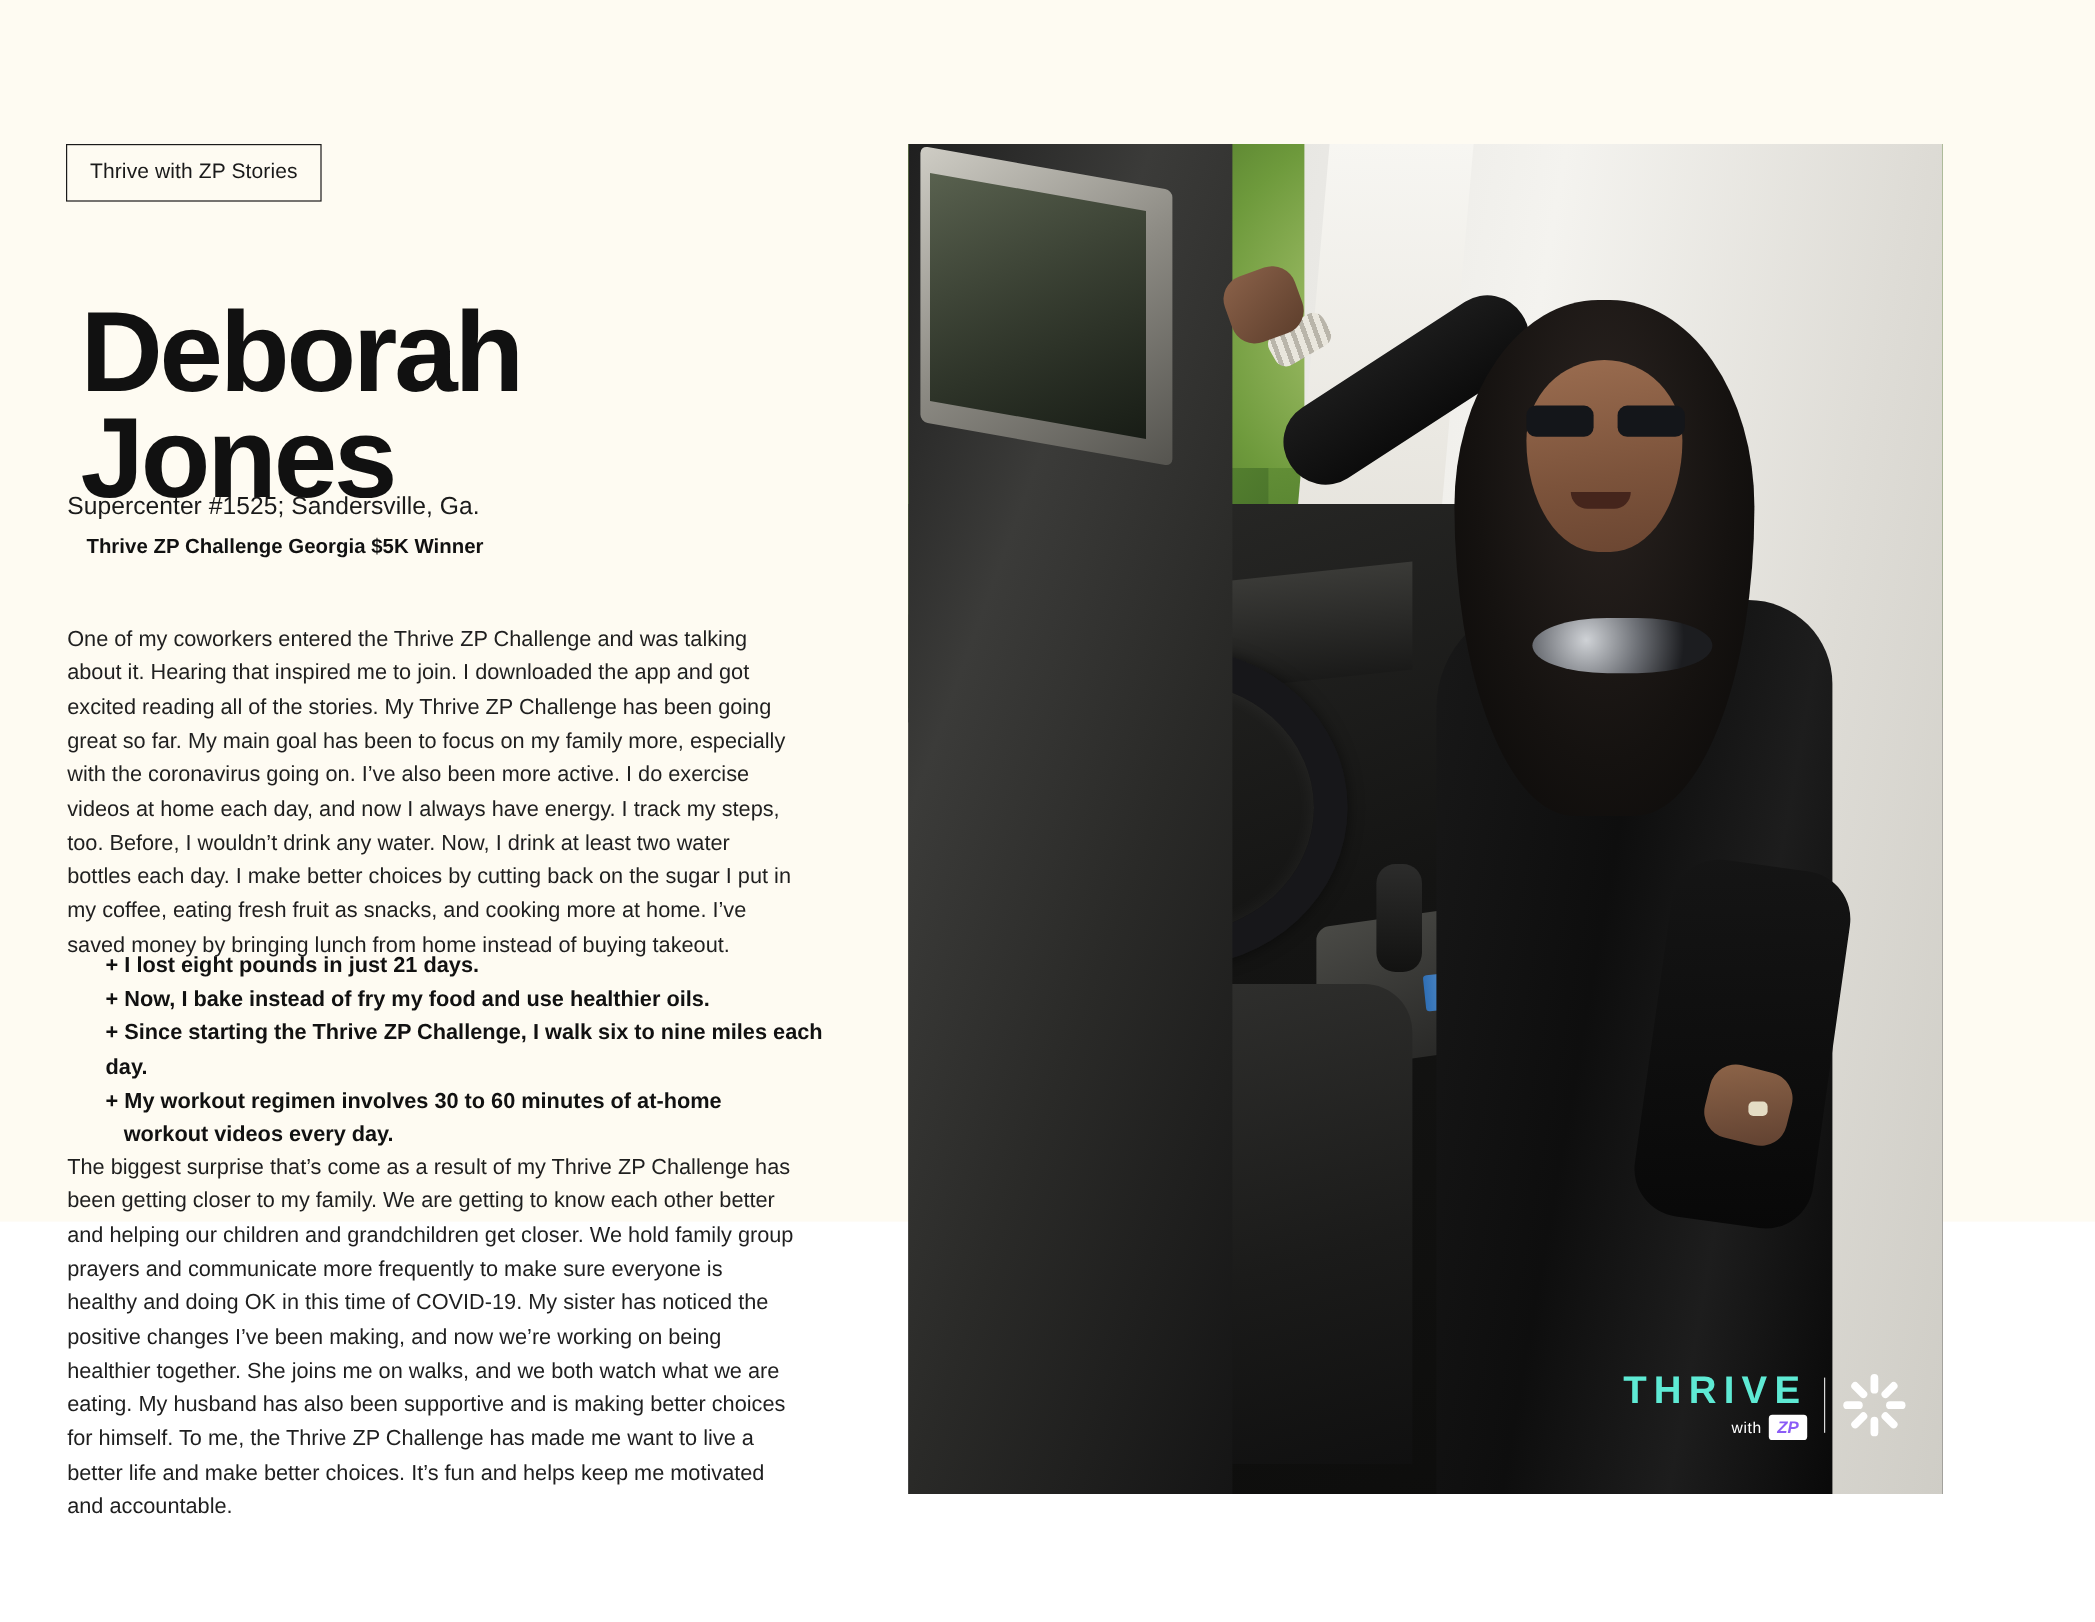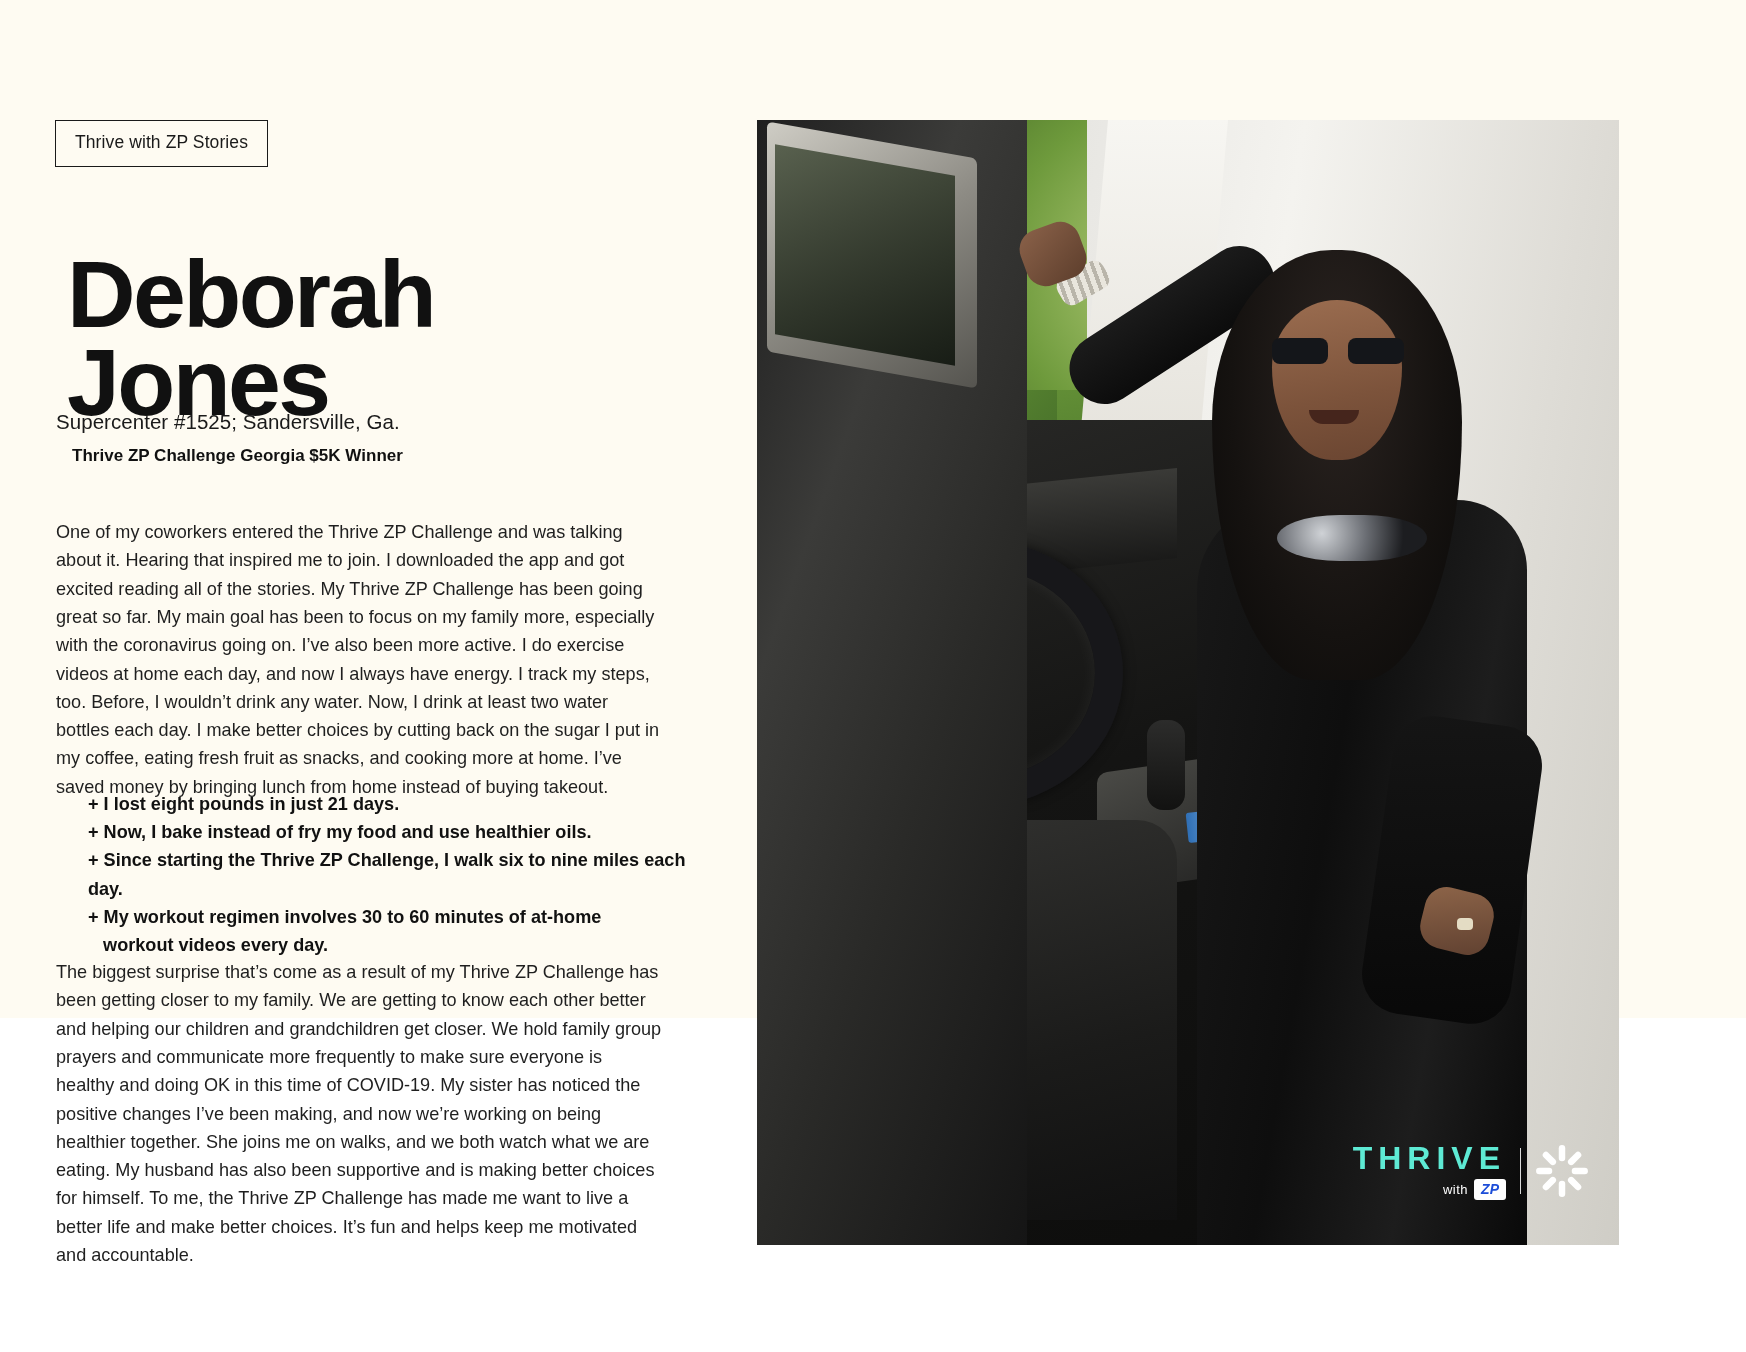--- a/index.html
+++ b/index.html
@@ -300,21 +300,21 @@
   .ph-logo .thrive-word {
     font-size: 32px; letter-spacing: 6px; font-weight: 700; line-height: 1;
     color: #5eead4;
   }
   .ph-logo .with-line {
     display: flex; align-items: center; justify-content: flex-end; gap: 6px;
     margin-top: 5px;
   }
   .ph-logo .with-word { font-size: 13px; letter-spacing: .5px; }
   .ph-logo .zp-badge {
-    background: #ffffff; color: #1d4ed8; font-weight: 700;
+    background: #ffffff; color: #8b5cf6; font-weight: 700;
     font-size: 14px; padding: 2px 7px 3px 7px; border-radius: 3px;
     font-style: italic;
   }
   .ph-logo .divider {
     width: 1px; height: 46px; background: rgba(255,255,255,.85);
   }
   .spark { width: 54px; height: 54px; }
 </style>
 </head>
 <body>

